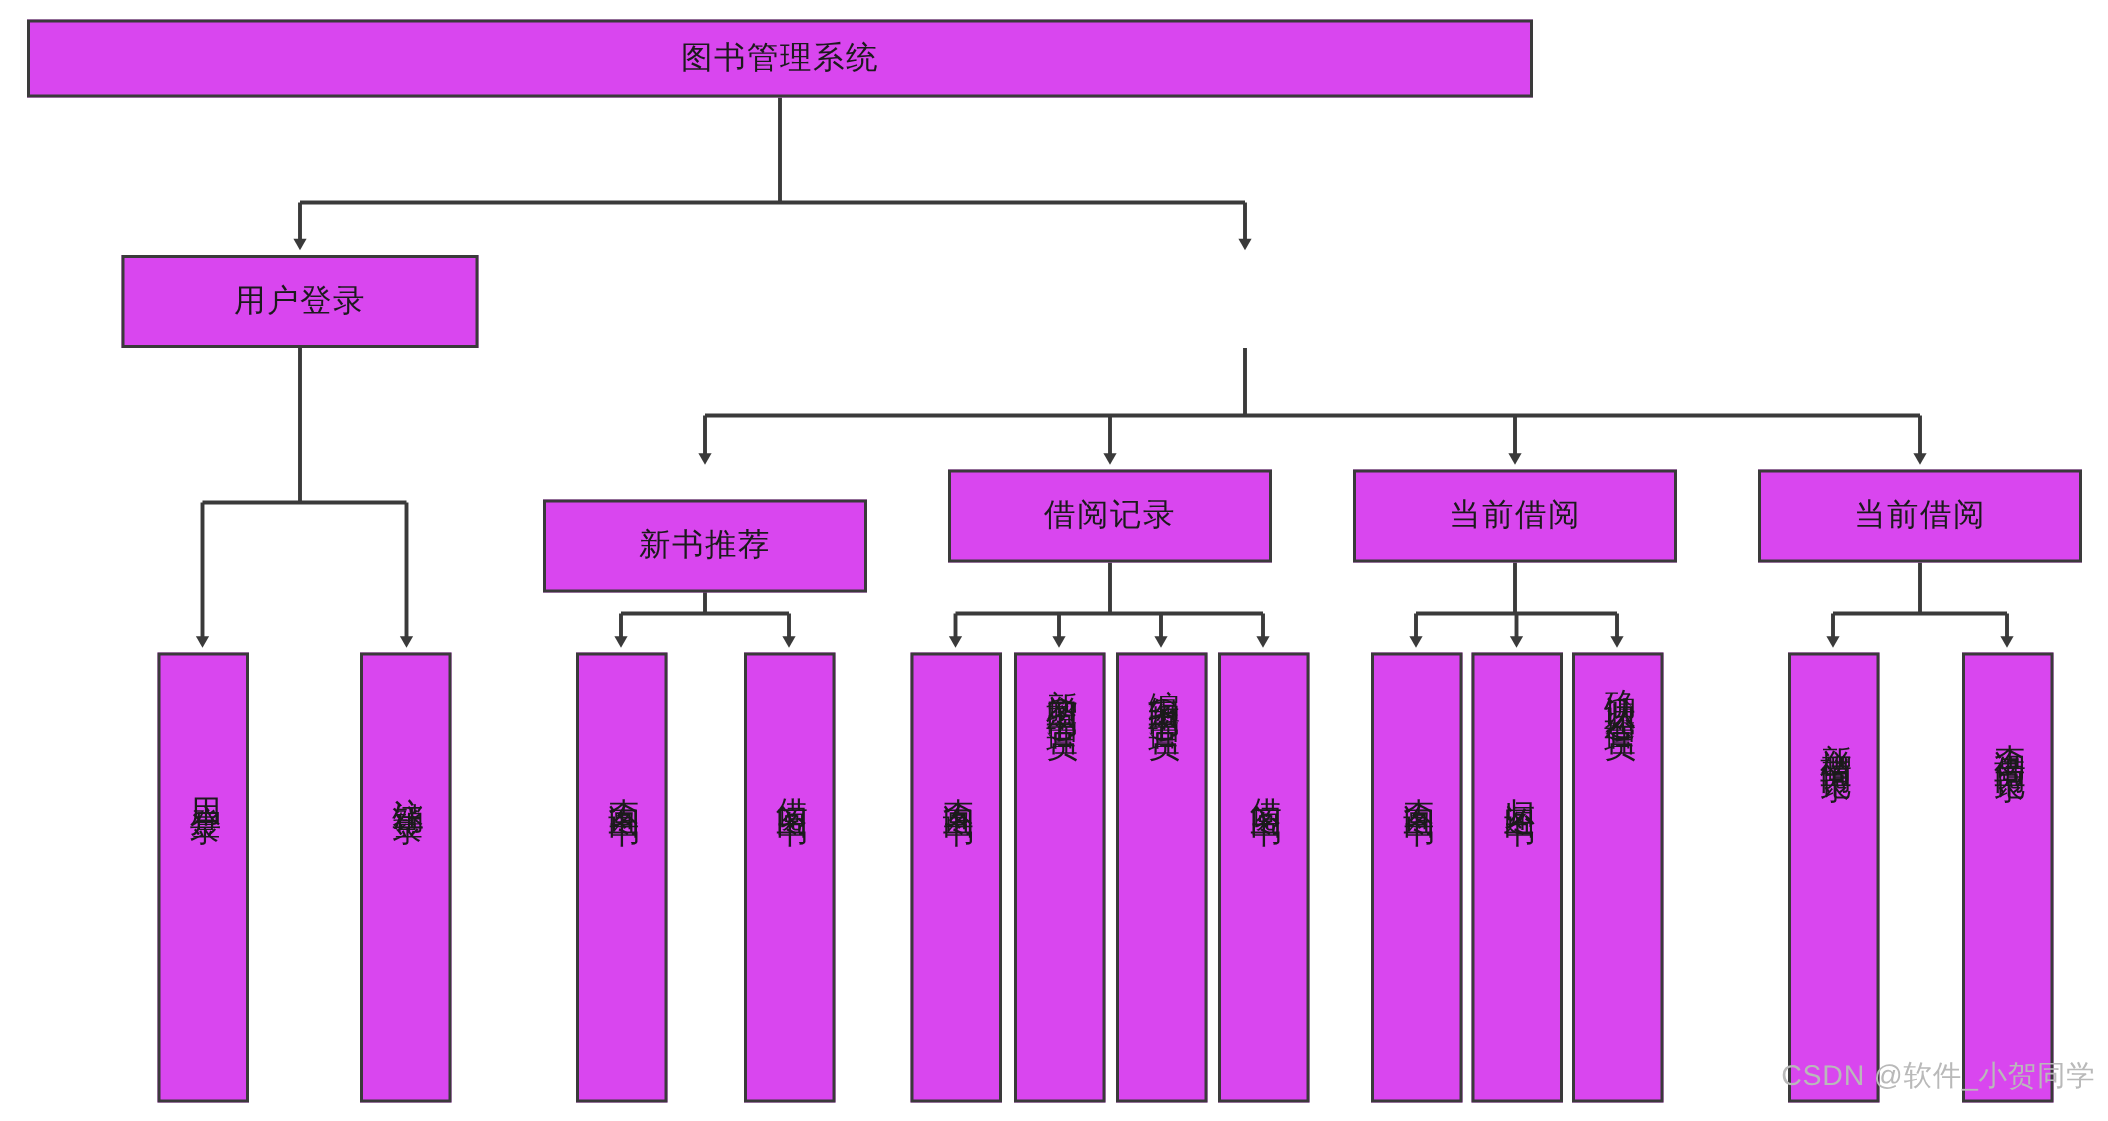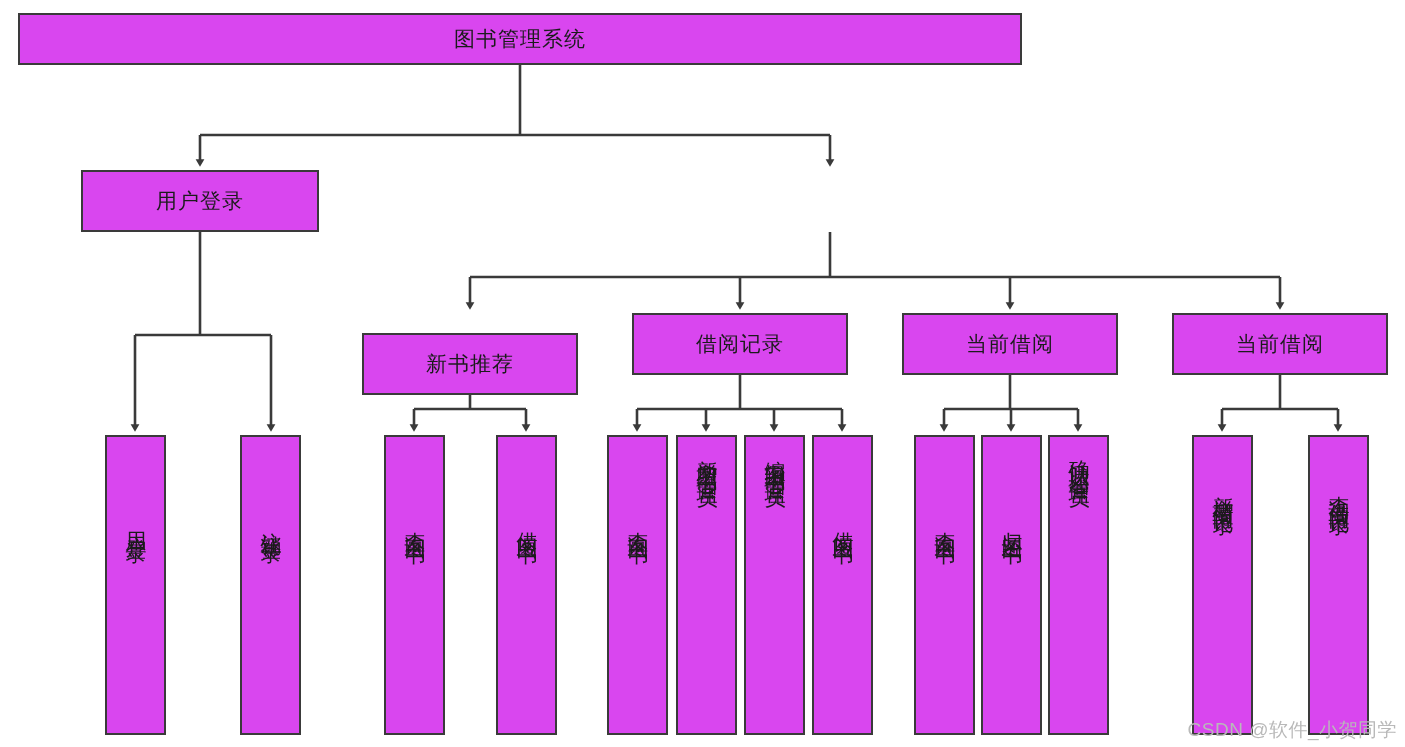--- a/index.html
+++ b/index.html
@@ -51,21 +51,21 @@
   .node.v .vtext {
     writing-mode: vertical-rl;
     text-orientation: upright;
     letter-spacing: 4px;
     white-space: nowrap;
     display: block;
   }
   .watermark {
     position: absolute;
     right: 8px;
-    bottom: 4px;
+    bottom: 17px;
     font-size: 19px;
     color: #b9b9b9;
     letter-spacing: 0.5px;
     white-space: nowrap;
   }
 </style>
 </head>
 <body>
 
 <div id="canvas">

